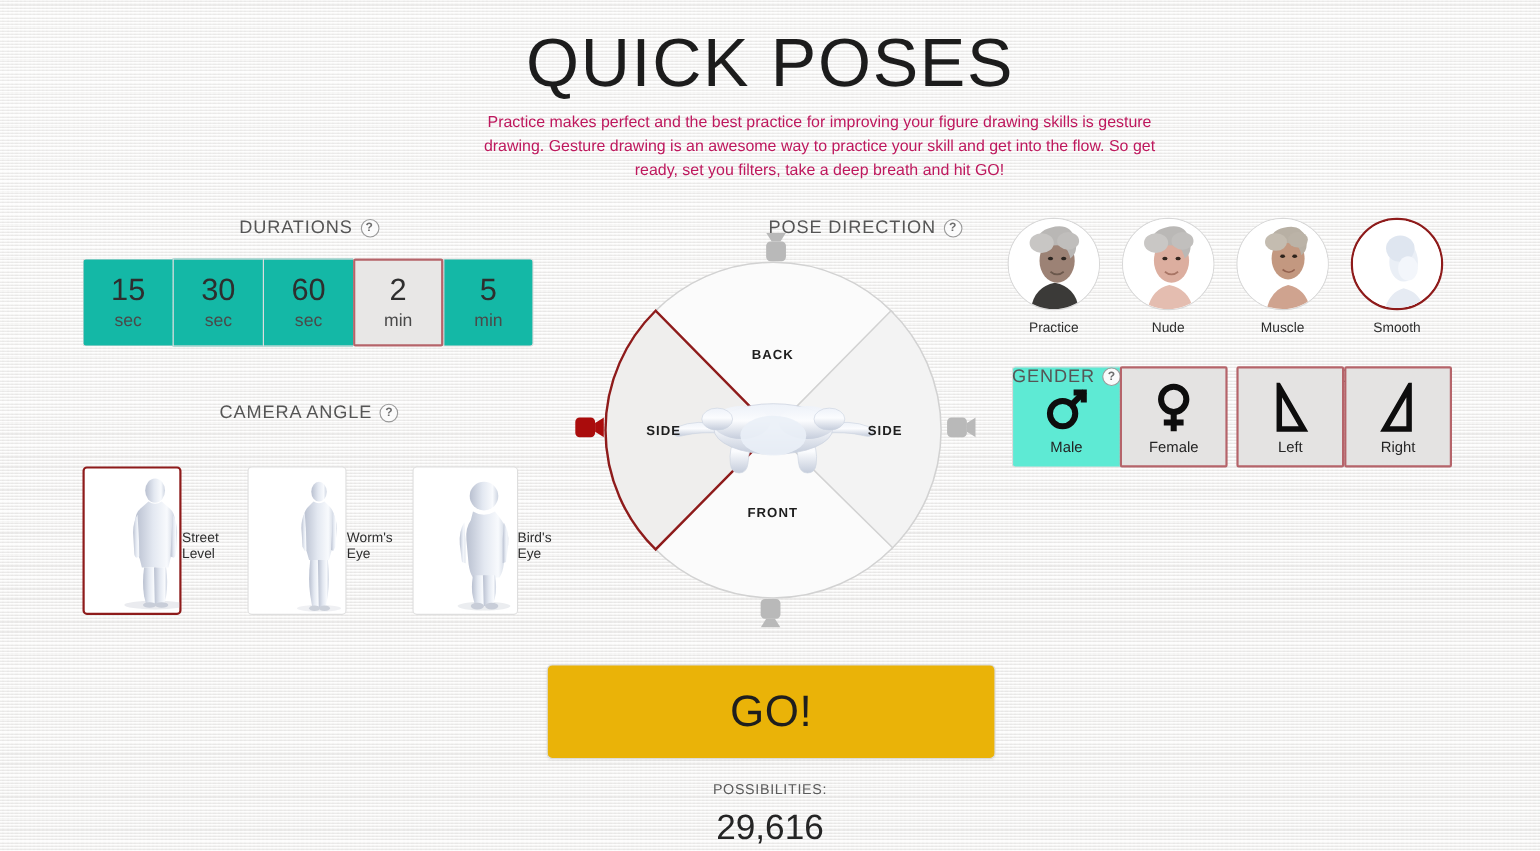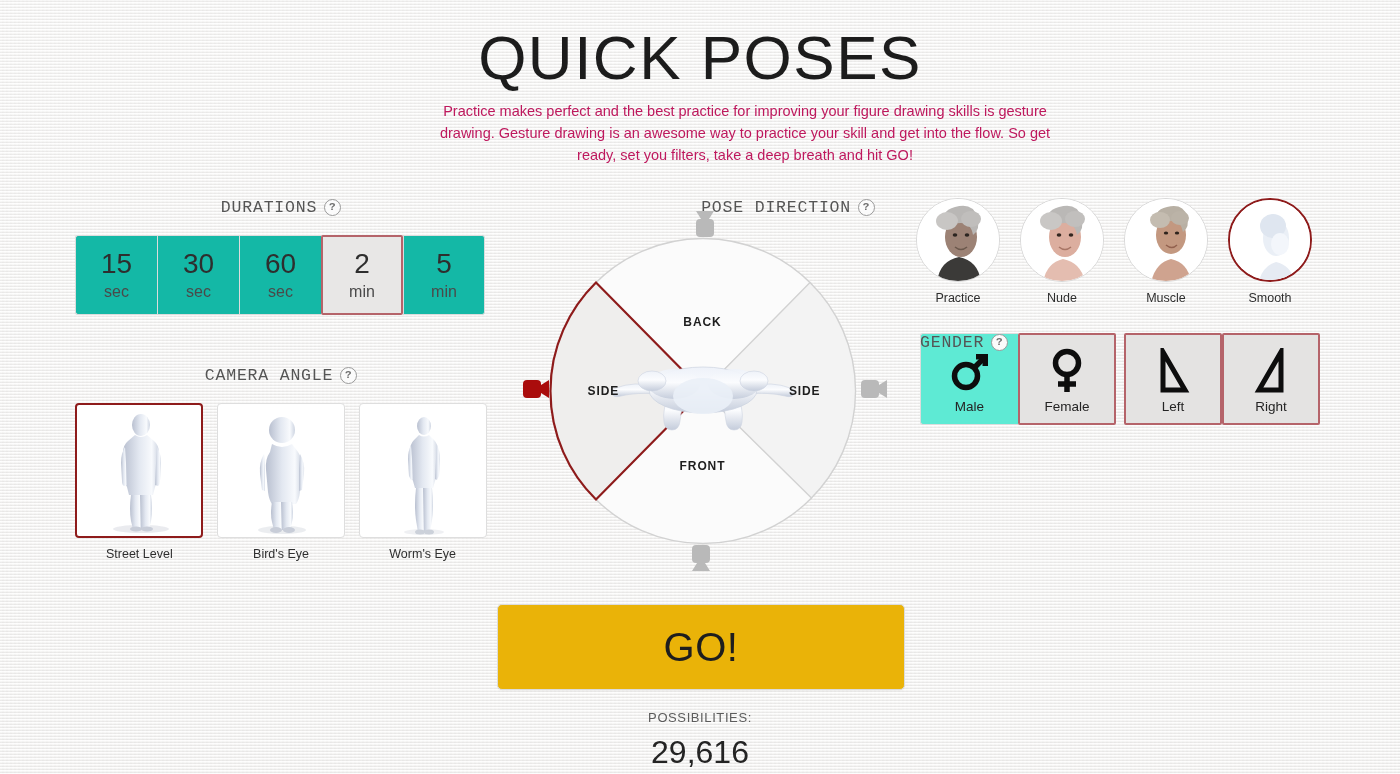--- a/index.html
+++ b/index.html
@@ -64,21 +64,20 @@
     position: absolute;
     display: flex;
     align-items: center;
     justify-content: center;
     gap: 7px;
     font-size: 16.5px;
     letter-spacing: 0.8px;
     color: #555;
     font-weight: 400;
     white-space: nowrap;
-    font-family: Liberation Mono, monospace;
   }
   .help-icon {
     display: inline-flex;
     align-items: center;
     justify-content: center;
     width: 17px; height: 17px;
     border: 1.3px solid #9a9a9a;
     border-radius: 50%;
     font-size: 11px;
     font-weight: 700;
@@ -114,21 +113,21 @@
     border: 2px solid #b5646a;
     border-radius: 2px;
     z-index: 3;
     position: relative;
   }
 
   
   #camera-wrap { position: absolute; left: 75px; top: 366px; width: 412px; }
   #camera-head { position: static; margin: 0 auto 18px; display: flex; justify-content: center; }
   .cam-row { display: flex; gap: 13px; }
-  .cam-item { width: 137px; display: flex; flex-direction: column; align-items: center; }
+  .cam-item { width: 137px; display: flex; flex-direction: row; align-items: center; margin-top: 21px; }
   .cam-thumb {
     width: 128px; height: 135px;
     background: #ffffff;
     border: 1px solid #dedede;
     border-radius: 4px;
     position: relative;
     overflow: hidden;
     cursor: pointer;
   }
   .cam-item.selected .cam-thumb { border: 2px solid #8e1b1b; }
@@ -296,49 +295,49 @@
             <ellipse cx="59" cy="124" rx="6" ry="2.5" fill="#c8cdd8"></ellipse>
             <ellipse cx="70" cy="124" rx="6" ry="2.5" fill="#c8cdd8"></ellipse>
           </svg>
         </div>
         <div class="cam-label">Street Level</div>
       </div>
 
       <div class="cam-item">
         <div class="cam-thumb">
           <svg viewBox="0 0 128 135" width="128" height="135">
+            <ellipse cx="64" cy="128" rx="20" ry="3" fill="#dfe2e7" opacity="0.5"></ellipse>
+            <ellipse cx="64" cy="22" rx="7" ry="9" fill="url(#gA)"></ellipse>
+            <path d="M59 31 q5 3 10 0 l5 5 q4 4 4 11 l-1 20 q0 6 -2 10 l-2 7 -18 0 -2 -7 q-2 -4 -2 -10 l-1 -20 q0 -7 4 -11 z" fill="url(#gA)"></path>
+            <path d="M51 41 q-3 6 -3 14 l1 17 2 4 2 -1 -1 -20 z" fill="url(#gA)"></path>
+            <path d="M77 41 q3 6 3 14 l-1 17 -2 4 -2 -1 1 -20 z" fill="url(#gA)"></path>
+            <path d="M56 84 q-2 18 0 32 l2 12 6 0 1 -44 z" fill="url(#gA)"></path>
+            <path d="M72 84 q2 18 0 32 l-2 12 -6 0 -1 -44 z" fill="url(#gA)"></path>
+            <ellipse cx="60" cy="128" rx="5" ry="2.5" fill="#ccd1da"></ellipse>
+            <ellipse cx="69" cy="128" rx="5" ry="2.5" fill="#ccd1da"></ellipse>
+          </svg>
+        </div>
+        <div class="cam-label">Worm's Eye</div>
+      </div>
+
+      <div class="cam-item">
+        <div class="cam-thumb">
+          <svg viewBox="0 0 128 135" width="128" height="135">
             <ellipse cx="64" cy="126" rx="24" ry="4" fill="#d8dbe1" opacity="0.5"></ellipse>
             <ellipse cx="64" cy="26" rx="13" ry="13" fill="url(#gA)"></ellipse>
             <path d="M54 40 q10 6 20 0 l6 8 q5 7 4 18 l-2 22 q-1 8 -4 12 l-24 0 q-3 -4 -4 -12 l-2 -22 q-1 -11 4 -18 z" fill="url(#gA)"></path>
             <path d="M46 50 q-5 8 -4 20 l2 16 3 1 0 -22 z" fill="url(#gA)"></path>
             <path d="M82 50 q5 8 4 20 l-2 16 -3 1 0 -22 z" fill="url(#gA)"></path>
             <path d="M54 98 q-2 12 0 20 l2 8 8 0 1 -28 z" fill="url(#gA)"></path>
             <path d="M74 98 q2 12 0 20 l-2 8 -8 0 -1 -28 z" fill="url(#gA)"></path>
             <ellipse cx="58" cy="126" rx="6" ry="3" fill="#c8cdd8"></ellipse>
             <ellipse cx="71" cy="126" rx="6" ry="3" fill="#c8cdd8"></ellipse>
           </svg>
         </div>
         <div class="cam-label">Bird's Eye</div>
-      </div>
-
-      <div class="cam-item">
-        <div class="cam-thumb">
-          <svg viewBox="0 0 128 135" width="128" height="135">
-            <ellipse cx="64" cy="128" rx="20" ry="3" fill="#dfe2e7" opacity="0.5"></ellipse>
-            <ellipse cx="64" cy="22" rx="7" ry="9" fill="url(#gA)"></ellipse>
-            <path d="M59 31 q5 3 10 0 l5 5 q4 4 4 11 l-1 20 q0 6 -2 10 l-2 7 -18 0 -2 -7 q-2 -4 -2 -10 l-1 -20 q0 -7 4 -11 z" fill="url(#gA)"></path>
-            <path d="M51 41 q-3 6 -3 14 l1 17 2 4 2 -1 -1 -20 z" fill="url(#gA)"></path>
-            <path d="M77 41 q3 6 3 14 l-1 17 -2 4 -2 -1 1 -20 z" fill="url(#gA)"></path>
-            <path d="M56 84 q-2 18 0 32 l2 12 6 0 1 -44 z" fill="url(#gA)"></path>
-            <path d="M72 84 q2 18 0 32 l-2 12 -6 0 -1 -44 z" fill="url(#gA)"></path>
-            <ellipse cx="60" cy="128" rx="5" ry="2.5" fill="#ccd1da"></ellipse>
-            <ellipse cx="69" cy="128" rx="5" ry="2.5" fill="#ccd1da"></ellipse>
-          </svg>
-        </div>
-        <div class="cam-label">Worm's Eye</div>
       </div>
 
     </div>
   </div>
 
   <div id="pose-wrap">
     <div class="sec-head" id="pose-head">
       <span>POSE DIRECTION</span>
       <span class="help-icon">?</span>
     </div>

